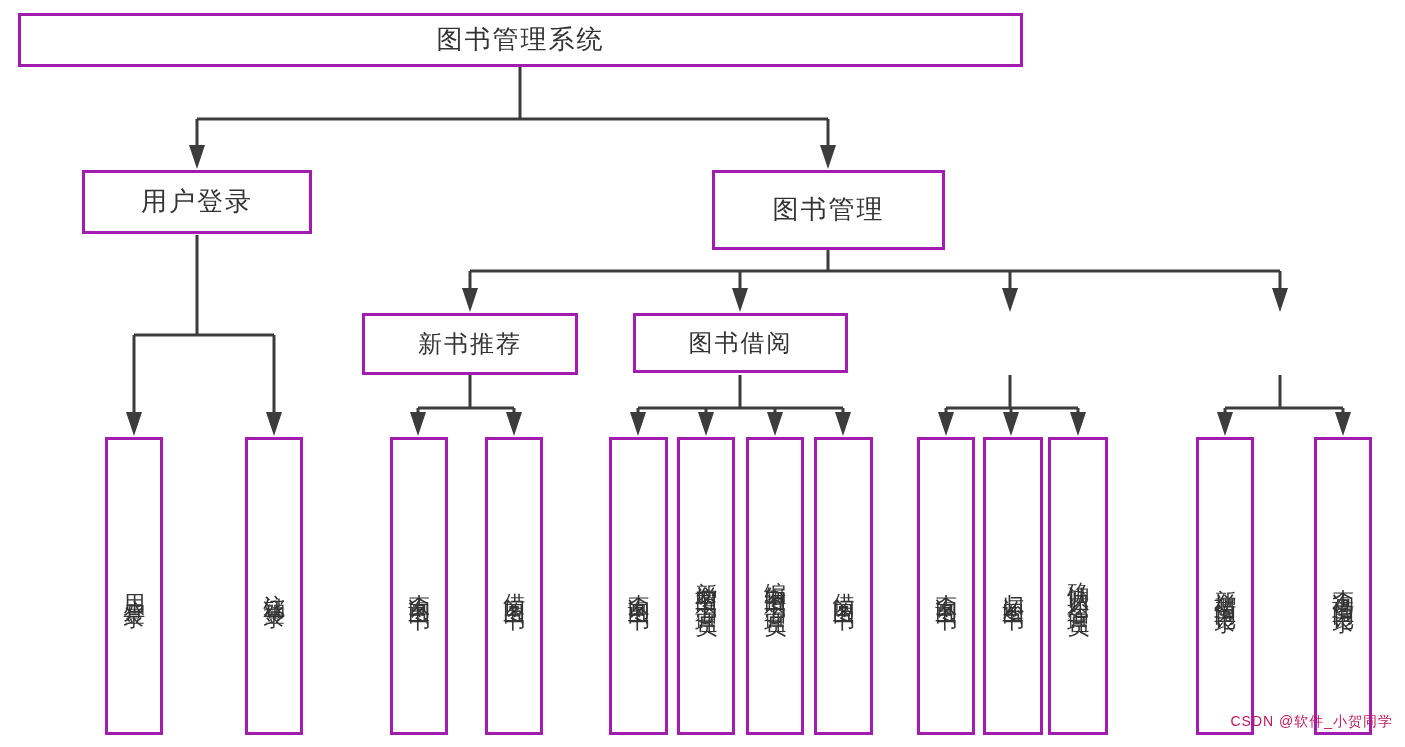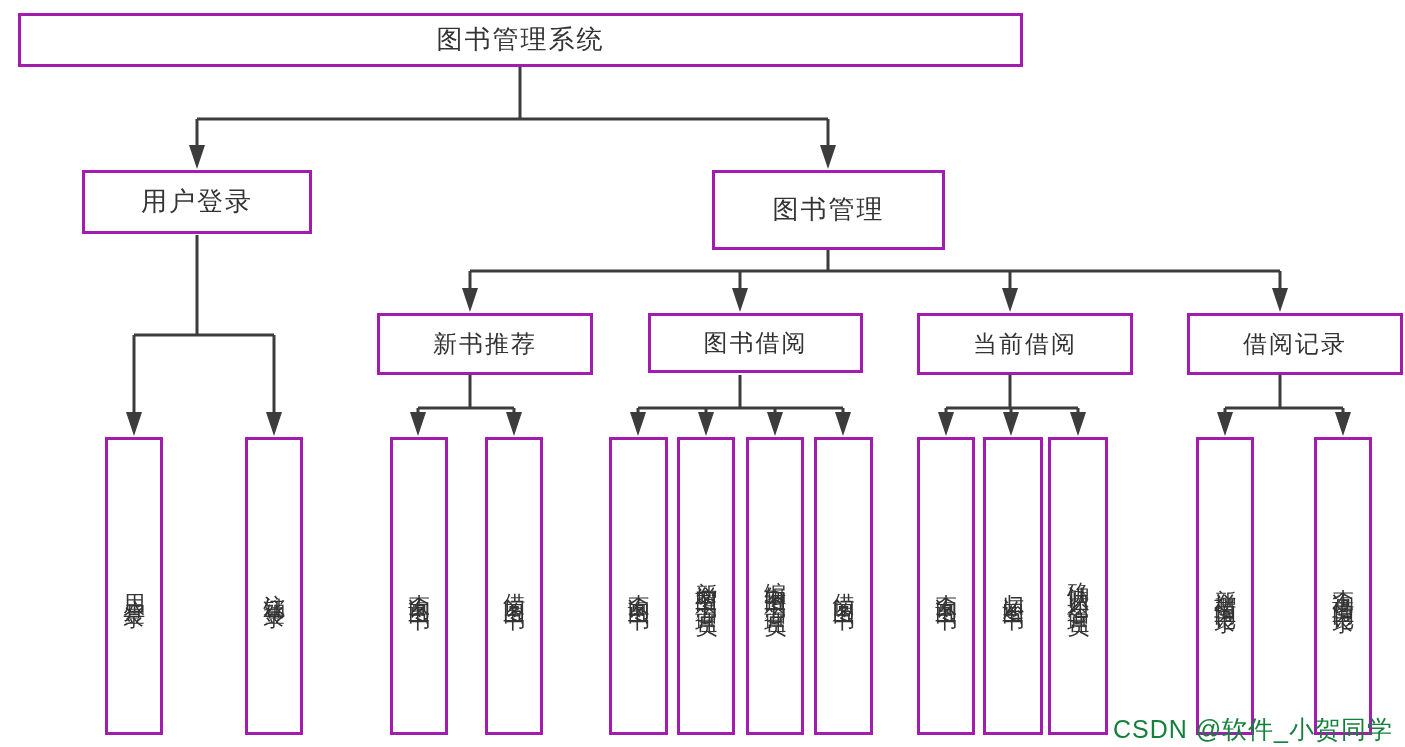--- a/index.html
+++ b/index.html
@@ -7,28 +7,28 @@
     position:relative;width:1405px;height:747px;background:#ffffff;
     font-family:"Liberation Sans","DejaVu Sans",sans-serif;color:#333333;overflow:hidden;
   }
   .connector-layer{position:absolute;left:0;top:0;}
   .box{
     position:absolute;background:#ffffff;border:3px solid #a21caf;
     display:flex;align-items:center;justify-content:center;
     box-sizing:border-box;text-align:center;line-height:1.2;
   }
   .h{font-size:26px;letter-spacing:2px;}
-  .m{font-size:24px;margin-left:15px;}
+  .m{font-size:24px;}
   .v{
     writing-mode:vertical-rl;text-orientation:mixed;
     font-size:22px;letter-spacing:5px;
   }
   .watermark{
     position:absolute;top:713px;right:12px;
-    font-size:25px;color:#15803d;letter-spacing:1px;
+    font-size:14px;color:#be185d;letter-spacing:1px;
   }
 </style>
 </head>
 <body>
 
 <div class="stage">
 
   <svg class="connector-layer" width="1405" height="747" viewBox="0 0 1405 747">
     <g stroke="#3c3c3c" stroke-width="3" fill="none">
 
@@ -69,22 +69,20 @@
     </g>
   </svg>
 
   <div class="box h" style="left:18px;top:13px;width:1005px;height:54px">图书管理系统</div>
 
   <div class="box h" style="left:82px;top:170px;width:230px;height:64px">用户登录</div>
   <div class="box h" style="left:712px;top:170px;width:233px;height:80px">图书管理</div>
 
   <div class="box h m" style="left:362px;top:313px;width:216px;height:62px">新书推荐</div>
   <div class="box h m" style="left:633px;top:313px;width:215px;height:60px">图书借阅</div>
-  <div class="box h m" style="left:902px;top:313px;width:216px;height:62px">当前借阅</div>
-  <div class="box h m" style="left:1172px;top:313px;width:216px;height:62px">借阅记录</div>
 
   <div class="box v" style="left:105px;top:437px;width:58px;height:298px">用户登录</div>
   <div class="box v" style="left:245px;top:437px;width:58px;height:298px">注销登录</div>
 
   <div class="box v" style="left:390px;top:437px;width:58px;height:298px">查询图书</div>
   <div class="box v" style="left:485px;top:437px;width:58px;height:298px">借阅图书</div>
 
   <div class="box v" style="left:609px;top:437px;width:59px;height:298px">查询图书</div>
   <div class="box v" style="left:677px;top:437px;width:58px;height:298px">新增图书（管理员）</div>
   <div class="box v" style="left:746px;top:437px;width:58px;height:298px">编辑图书（管理员）</div>

